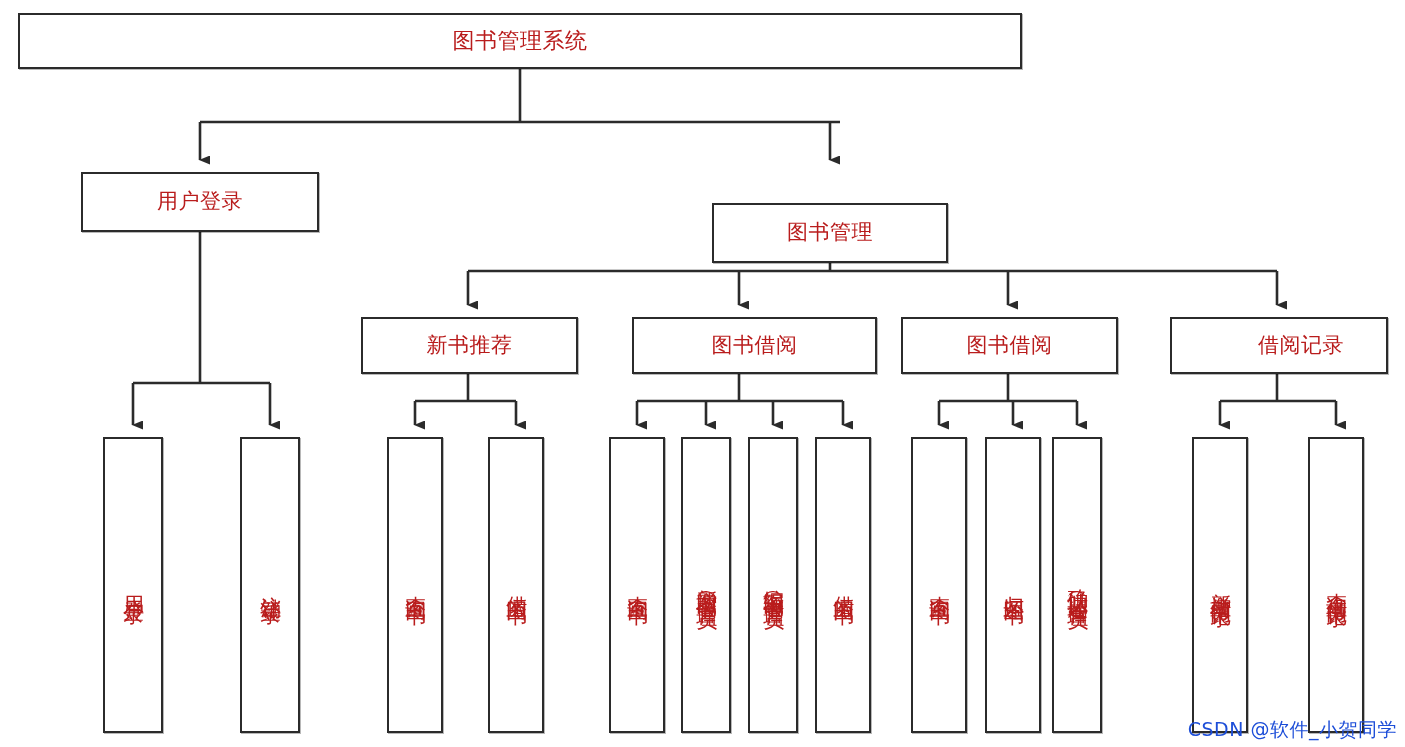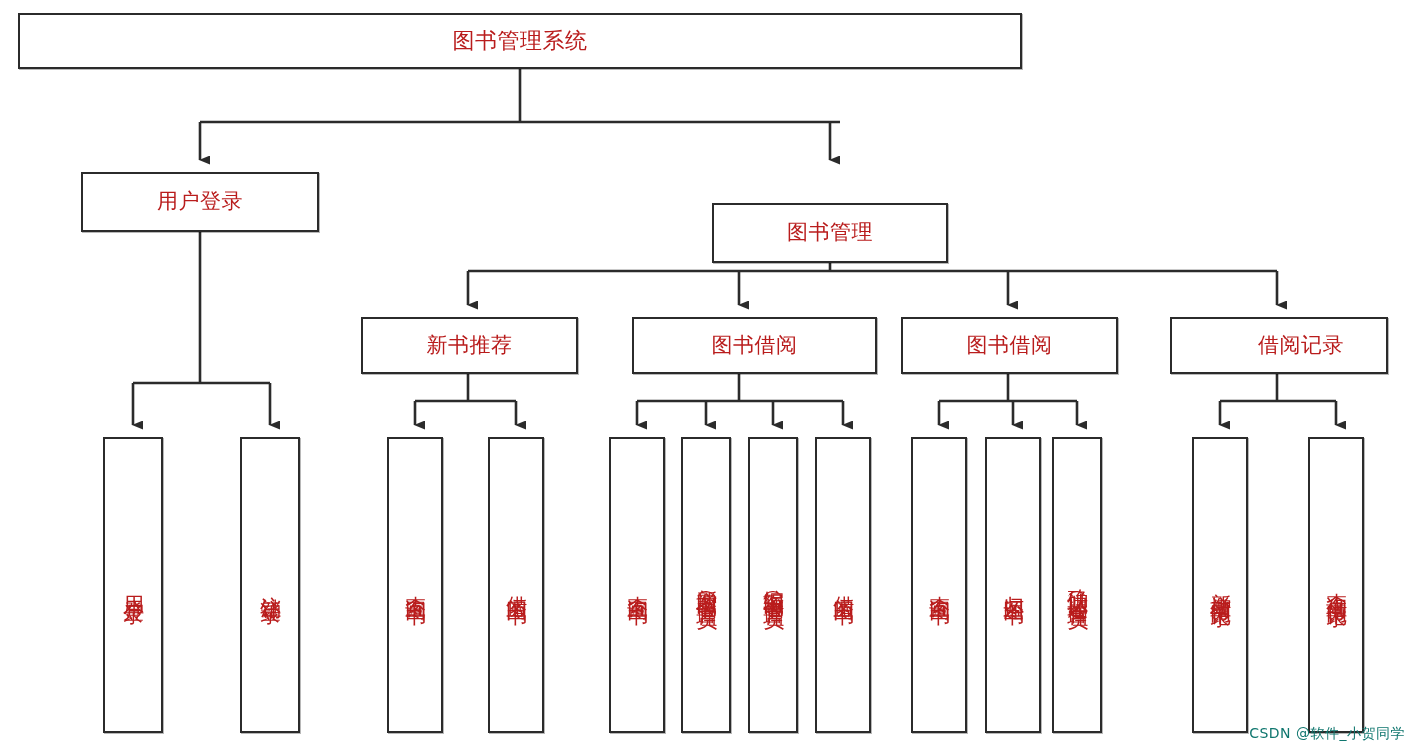--- a/index.html
+++ b/index.html
@@ -44,24 +44,24 @@
   .node.vertical .label {
     writing-mode: vertical-rl;
     text-orientation: upright;
     letter-spacing: 3px;
     font-size: 21px;
     white-space: nowrap;
   }
   .node.root .label { font-size: 22px; }
   .watermark {
     position: absolute;
-    right: 0;
+    right: 8px;
     bottom: 4px;
-    font-size: 14px;
-    color: #0f766e;
+    font-size: 19px;
+    color: #1d4ed8;
     letter-spacing: 0.5px;
     white-space: nowrap;
     font-family: "DejaVu Sans", "Liberation Sans", sans-serif;
   }
 </style>
 </head>
 <body>
 
 <div id="canvas">
 

